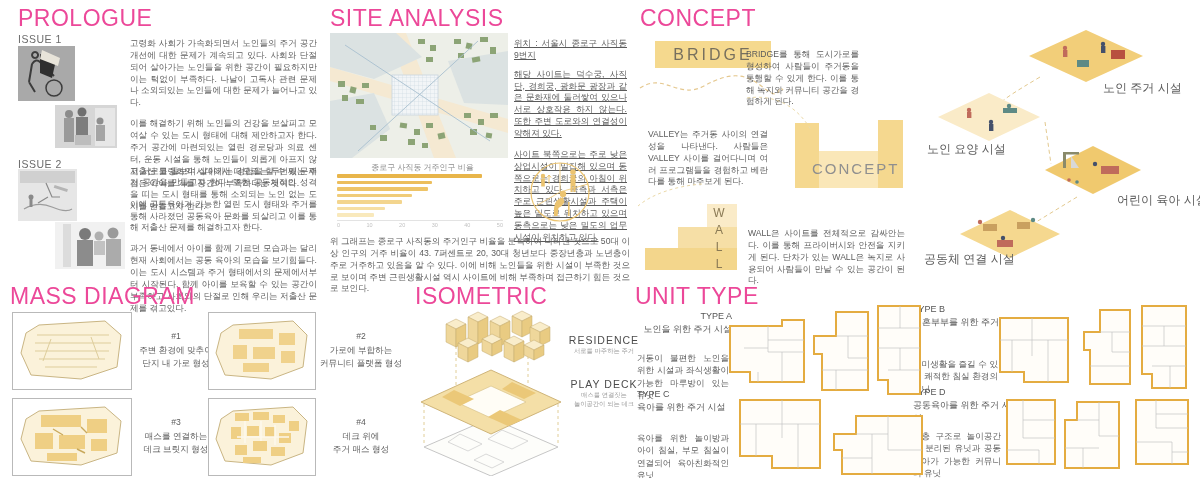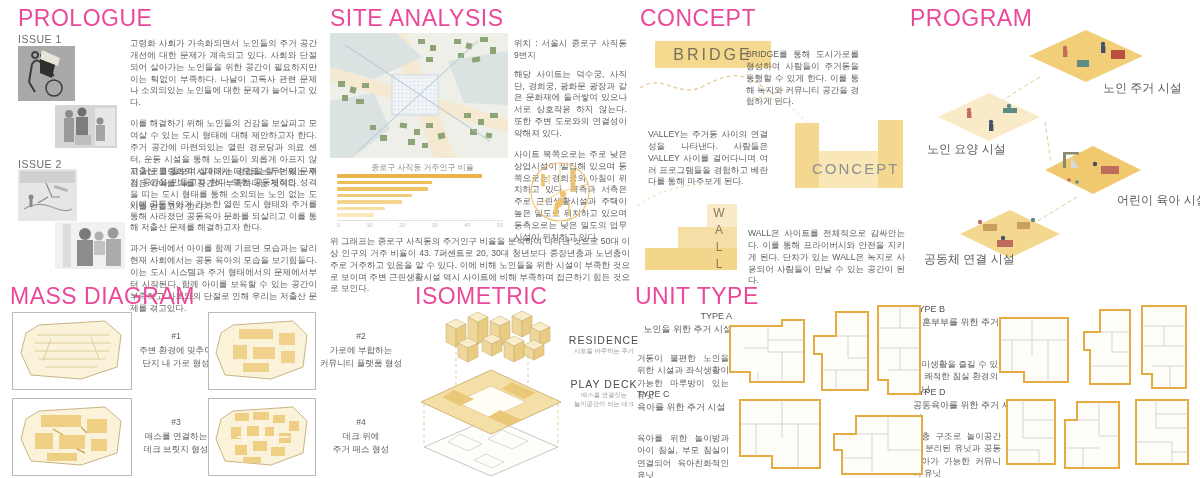--- a/index.html
+++ b/index.html
@@ -142,21 +142,21 @@
           <rect x="160" y="80" width="8" height="5"></rect>
         <rect x="140" y="96" width="7" height="6"></rect>
           <rect x="156" y="100" width="6" height="5" transform="rotate(10 159 102)"></rect>
         <rect x="40" y="92" width="6" height="5"></rect>
           <rect x="50" y="102" width="7" height="6"></rect>
       </g>
       <path d="M15,12 L160,108 M148,8 L28,118" stroke="#A8BFCF" stroke-width=".9" fill="none"></path>
     </svg>
   </div>
 
-  <div class="col" style="left:514px;top:38px;width:113px;">
+  <div class="col" style="left:514px;top:38px;width:113px;text-decoration:underline;">
     <p class="para" style="margin-bottom:7px;">위치 : 서울시 종로구 사직동 9번지</p>
     <p class="para">해당 사이트는 덕수궁, 사직단, 경희궁, 광화문 광장과 같은 문화재에 둘러쌓여 있으나 서로 상호작용 하지 않는다. 또한 주변 도로와의 연결성이 약해져 있다.</p>
     <p class="para">사이트 북쪽으로는 주로 낮은 상업시설이 밀집해 있으며 동쪽으로는 경희궁의 아침이 위치하고 있다. 북측과 서측은 주로 근린생활시설과 주택이 높은 밀도로 위치하고 있으며 동측으로는 낮은 밀도의 업무시설이 위치하고 있다.</p>
   </div>
 
   <div class="chart-title" style="left:340px;top:162px;width:165px;">종로구 사직동 거주인구 비율</div>
   <div class="col" style="left:337px;top:174px;width:166px;">
     <div>
         <div class="bar-row">
           <div class="bar" style="width: 87.4%; background: rgb(232, 181, 74);"></div>
@@ -236,21 +236,20 @@
     <rect x="67" y="8" width="30" height="24" fill="#FAEBC8"></rect>
     <rect x="38" y="31" width="59" height="22" fill="#F6DFA6"></rect>
     <rect x="5" y="52" width="92" height="22" fill="#F3D68C"></rect>
   </svg>
   <div class="wall-word" style="left:712px;top:206px;height:66px;">WALL</div>
   <svg style="position:absolute;left:636px;top:182px;" width="70" height="26" viewBox="0 0 70 26">
     <path d="M66,2 C 40,4 16,12 2,24" fill="none" stroke="#EBD9A8" stroke-width="1" stroke-dasharray="3,3"></path>
   </svg>
   <p class="para" style="position:absolute;left:748px;top:228px;width:157px;">WALL은 사이트를 전체적으로 감싸안는다. 이를 통해 프라이버시와 안전을 지키게 된다. 단차가 있는 WALL은 녹지로 사용되어 사람들이 만날 수 있는 공간이 된다.</p>
 
-  <div class="sec-title" style="left:910px;top:5px;">PROGRAM</div>
   <svg style="position:absolute;left:905px;top:22px;" width="295" height="250" viewBox="0 0 295 250">
     <path d="M135,55 C 110,70 92,80 86,92 M140,100 L146,142 M172,175 L118,208" stroke="#E3C98F" stroke-width="1" stroke-dasharray="4,3" fill="none"></path>
     <polygon points="181,8 238,34 181,60 124,34" fill="#F2CE79"></polygon>
     <polygon points="84,71 135,95 84,119 33,95" fill="#FAEBC8"></polygon>
     <polygon points="188,124 236,148 188,172 140,148" fill="#F0C96E"></polygon>
     <polygon points="105,188 155,212 105,236 55,212" fill="#F5D88F"></polygon>
     <g>
       <circle cx="160" cy="26" r="2.2" fill="#C06B5B"></circle>
         <rect x="158" y="28" width="4.4" height="7" fill="#C06B5B"></rect>
       <circle cx="198" cy="22" r="2.2" fill="#44506B"></circle>

